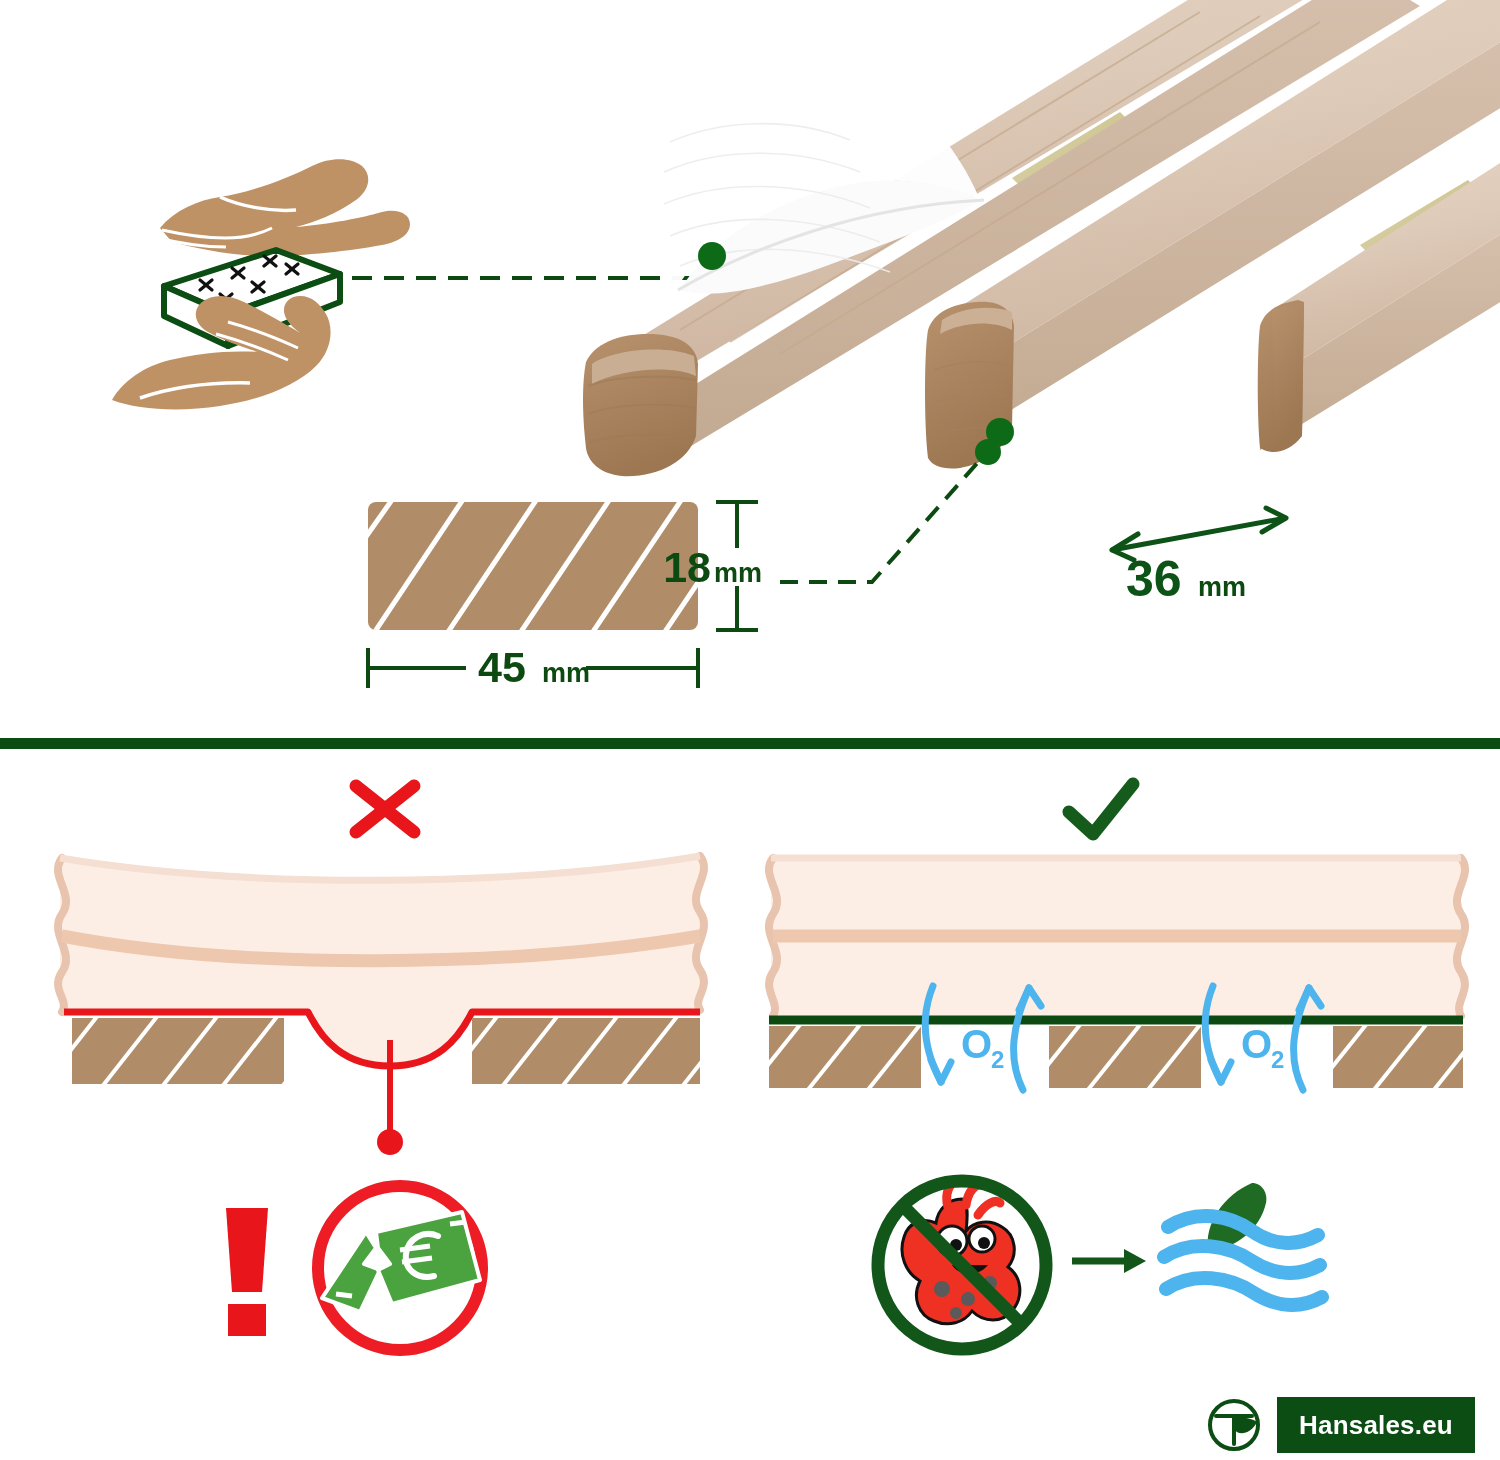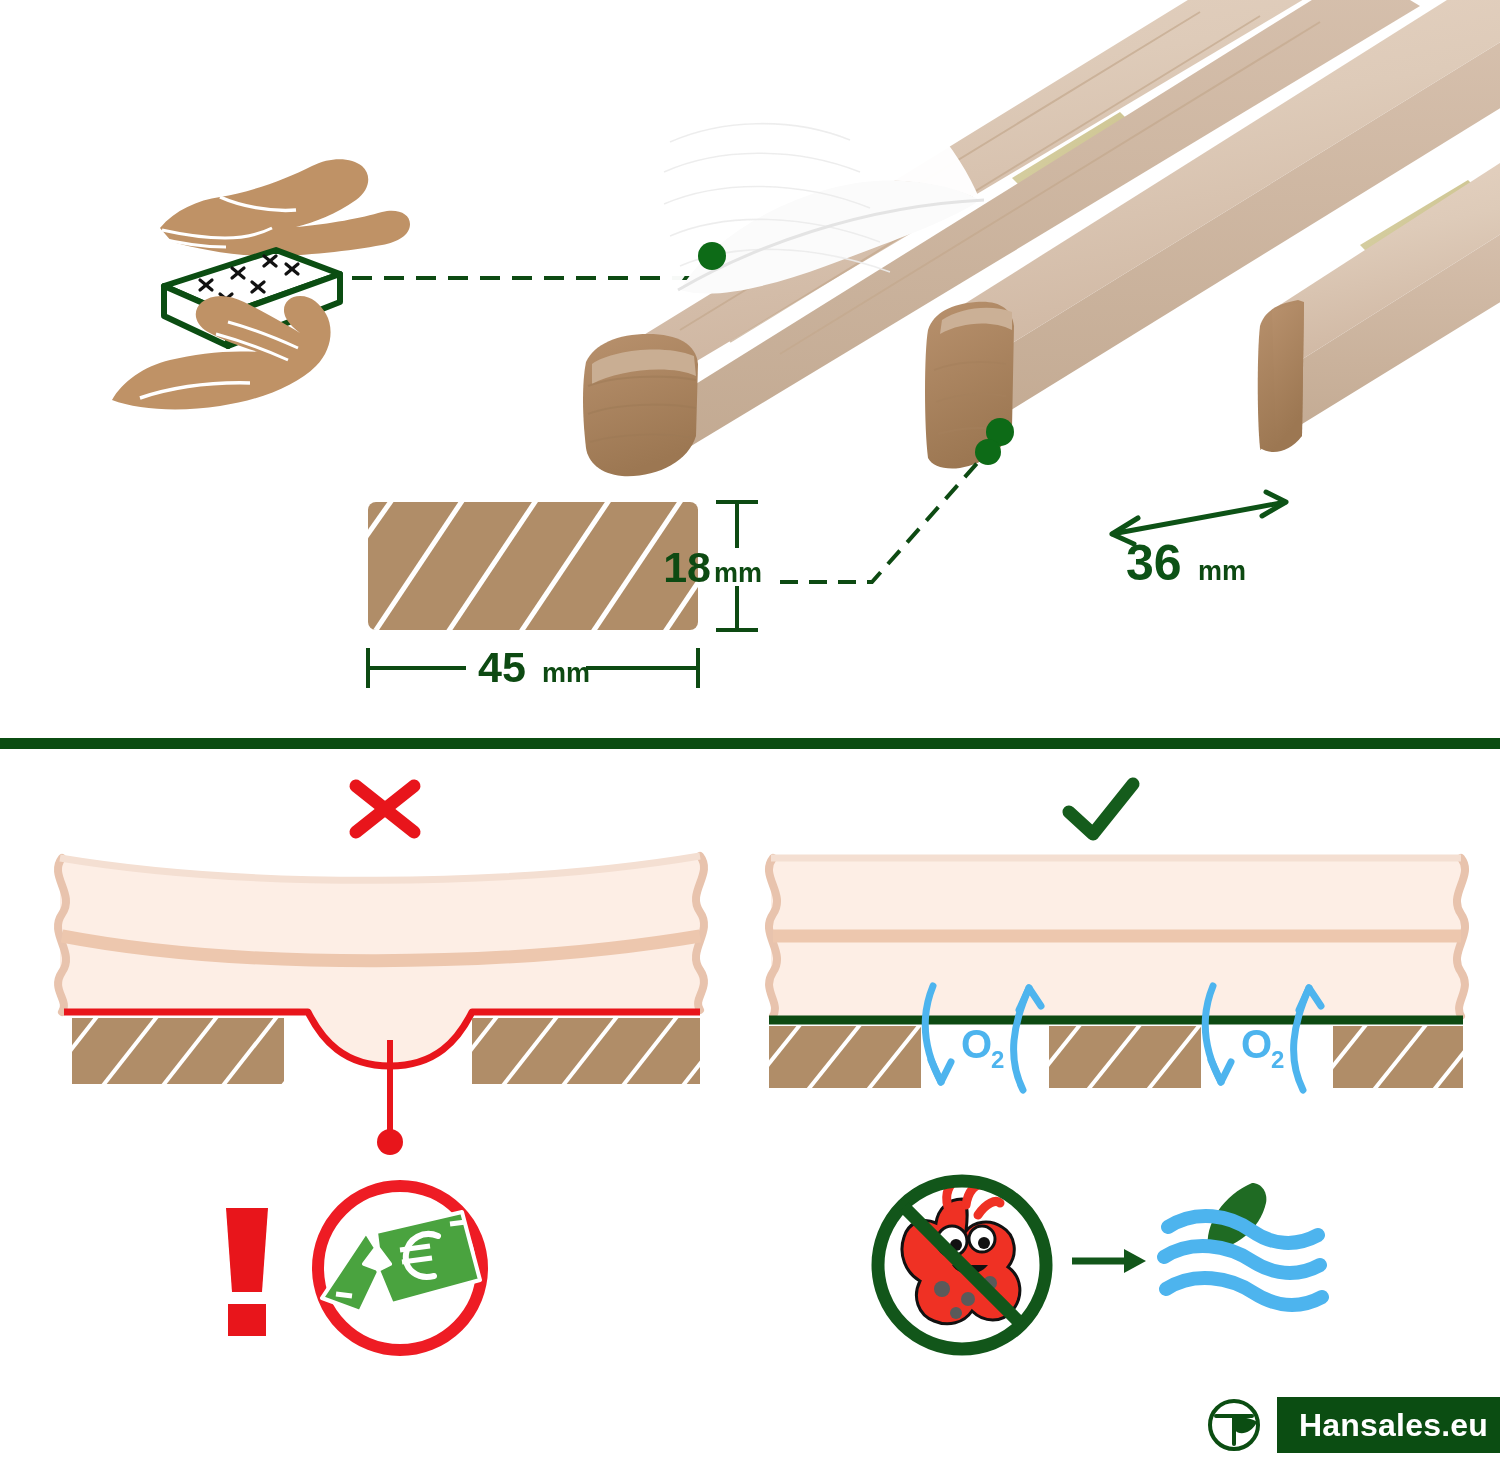--- a/index.html
+++ b/index.html
@@ -6,21 +6,21 @@
   body{width:1500px;height:1460px;position:relative;overflow:hidden;
        font-family:"Liberation Sans",sans-serif;color:#0a4a12;}
   .stage{position:absolute;left:0;top:0;width:1500px;height:1460px;}
   .abs{position:absolute;}
   svg{display:block;overflow:visible;}
   .dim-num{font-size:43px;font-weight:bold;fill:#0d4a12;}
   .dim-unit{font-size:27px;font-weight:bold;fill:#0d4a12;}
   .big-num{font-size:50px;font-weight:bold;fill:#0d5216;}
   .o2-main{font-size:40px;font-weight:bold;fill:#4db4ee;}
   .o2-sub{font-size:24px;font-weight:bold;fill:#4db4ee;}
-  .brand-text{color:#fff;font-size:32px;font-weight:bold;letter-spacing:.2px;
+  .brand-text{color:#fff;font-size:26px;font-weight:bold;letter-spacing:.2px;
               font-family:"Liberation Sans",sans-serif;}
   .brandbox{background:#0b4d12;display:flex;align-items:center;
             justify-content:center;height:56px;padding:0 22px;}
 </style>
 </head>
 <body>
 
 <div class="stage">
 
   <div class="abs" style="left:100px;top:150px;">
@@ -174,21 +174,21 @@
           </g>
           <path d="M118 300 C190 258 300 216 424 210" fill="none" stroke="#e4e4e4" stroke-width="3"></path>
         </g>
 
         <circle cx="152" cy="266" r="14" fill="#0d6b17"></circle>
         <circle cx="440" cy="442" r="14" fill="#0d6b17"></circle>
       </g>
     </svg>
   </div>
 
-  <div class="abs" style="left:1090px;top:482px;">
+  <div class="abs" style="left:1090px;top:498px;">
     <svg width="320" height="120" viewBox="0 0 320 120">
       <line x1="22" y1="52" x2="196" y2="20" stroke="#0d5216" stroke-width="5"></line>
       <path d="M22 52 L48 36 M22 52 L44 62" stroke="#0d5216" stroke-width="5" fill="none" stroke-linecap="round"></path>
       <path d="M196 20 L172 34 M196 20 L176 10" stroke="#0d5216" stroke-width="5" fill="none" stroke-linecap="round"></path>
       <text x="36" y="98" class="big-num">36</text>
       <text x="108" y="98" class="dim-unit">mm</text>
     </svg>
   </div>
 
   <div class="abs" style="left:346px;top:470px;">

